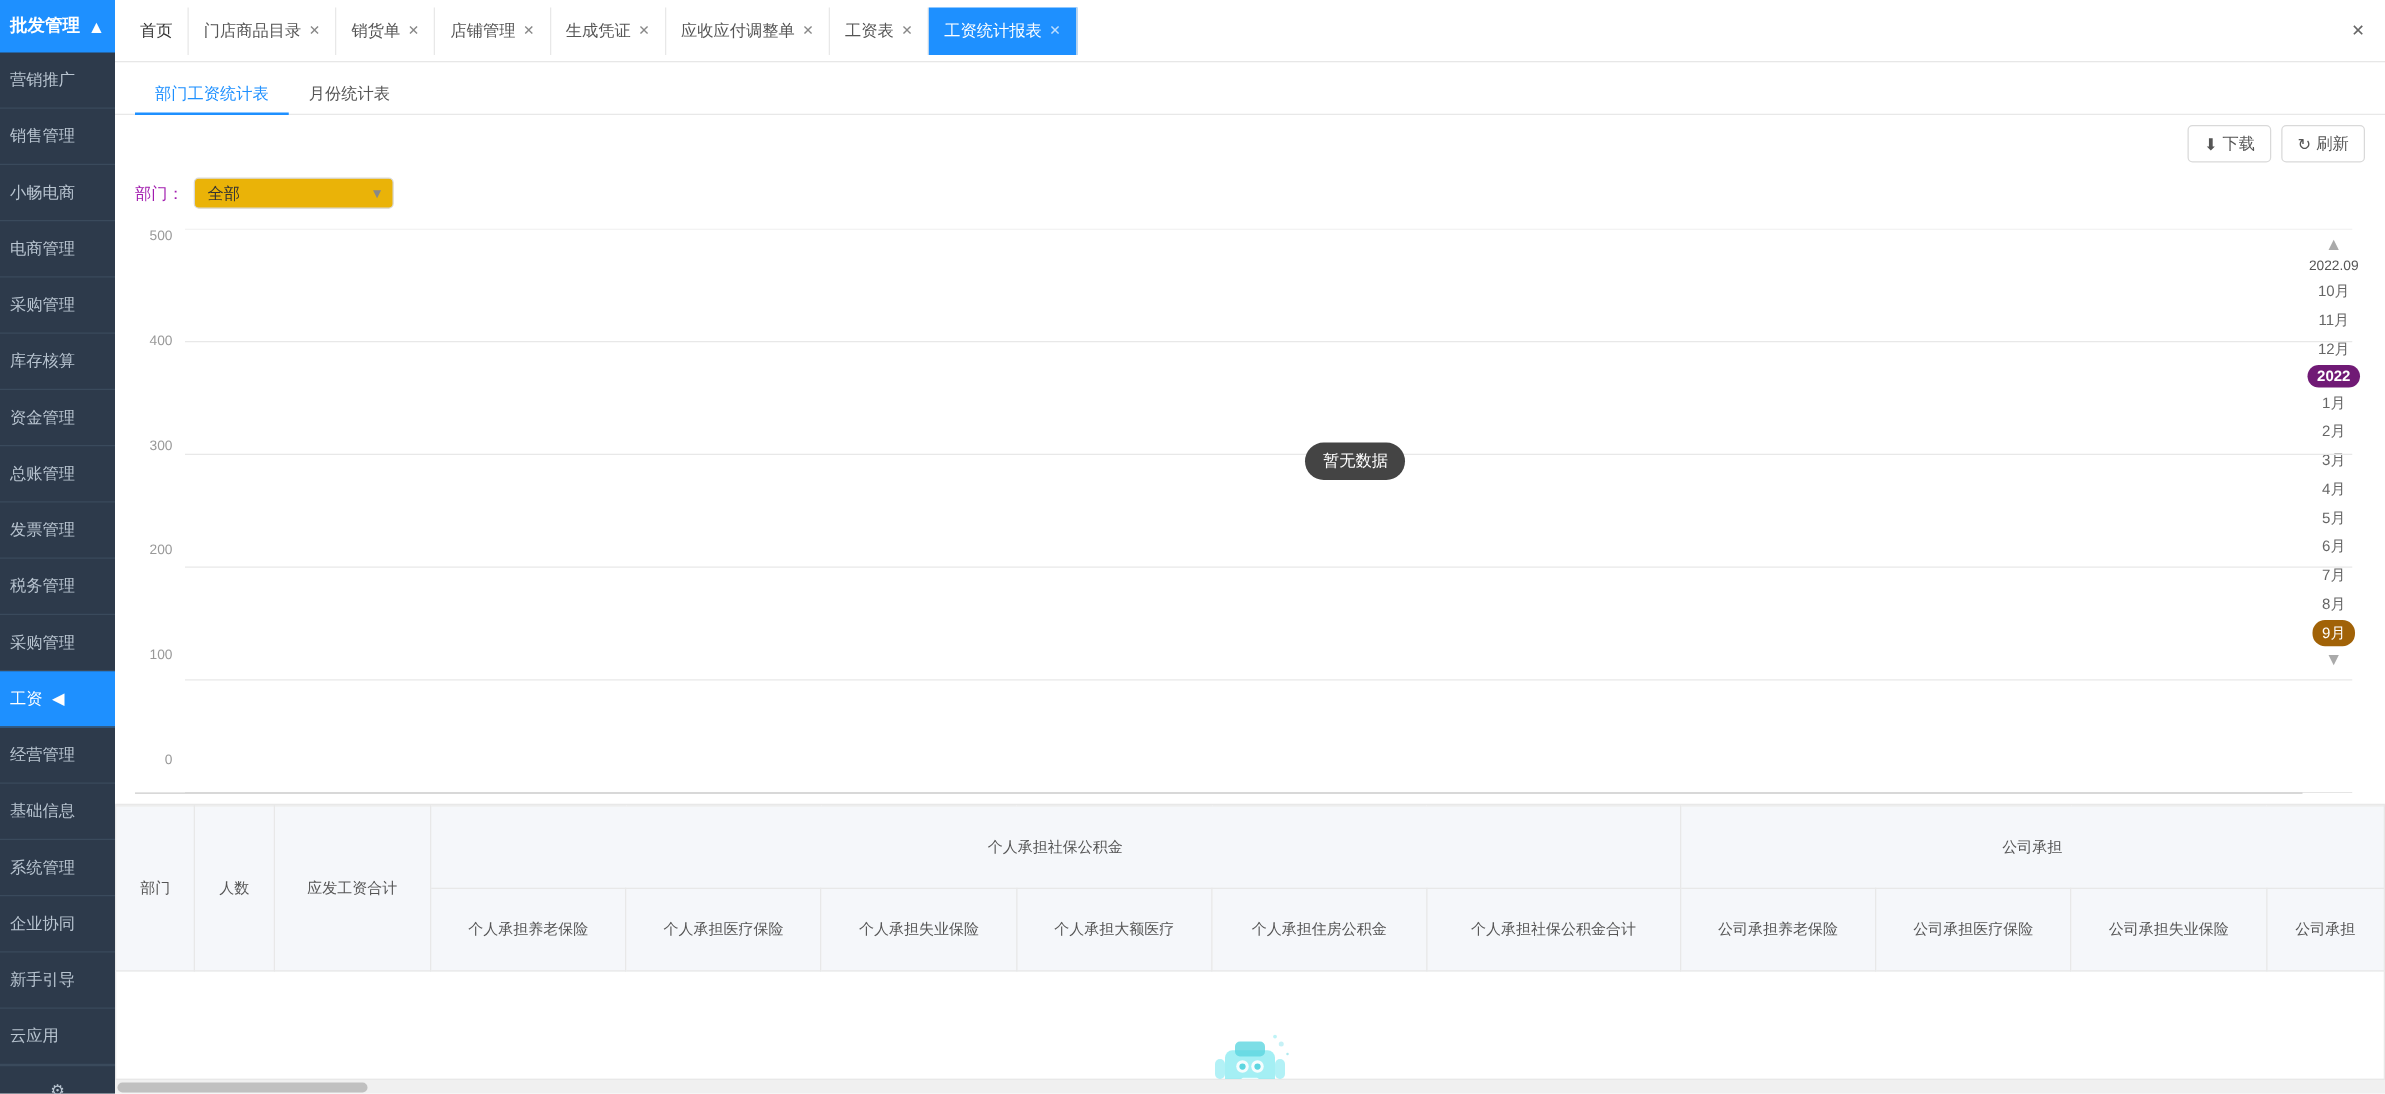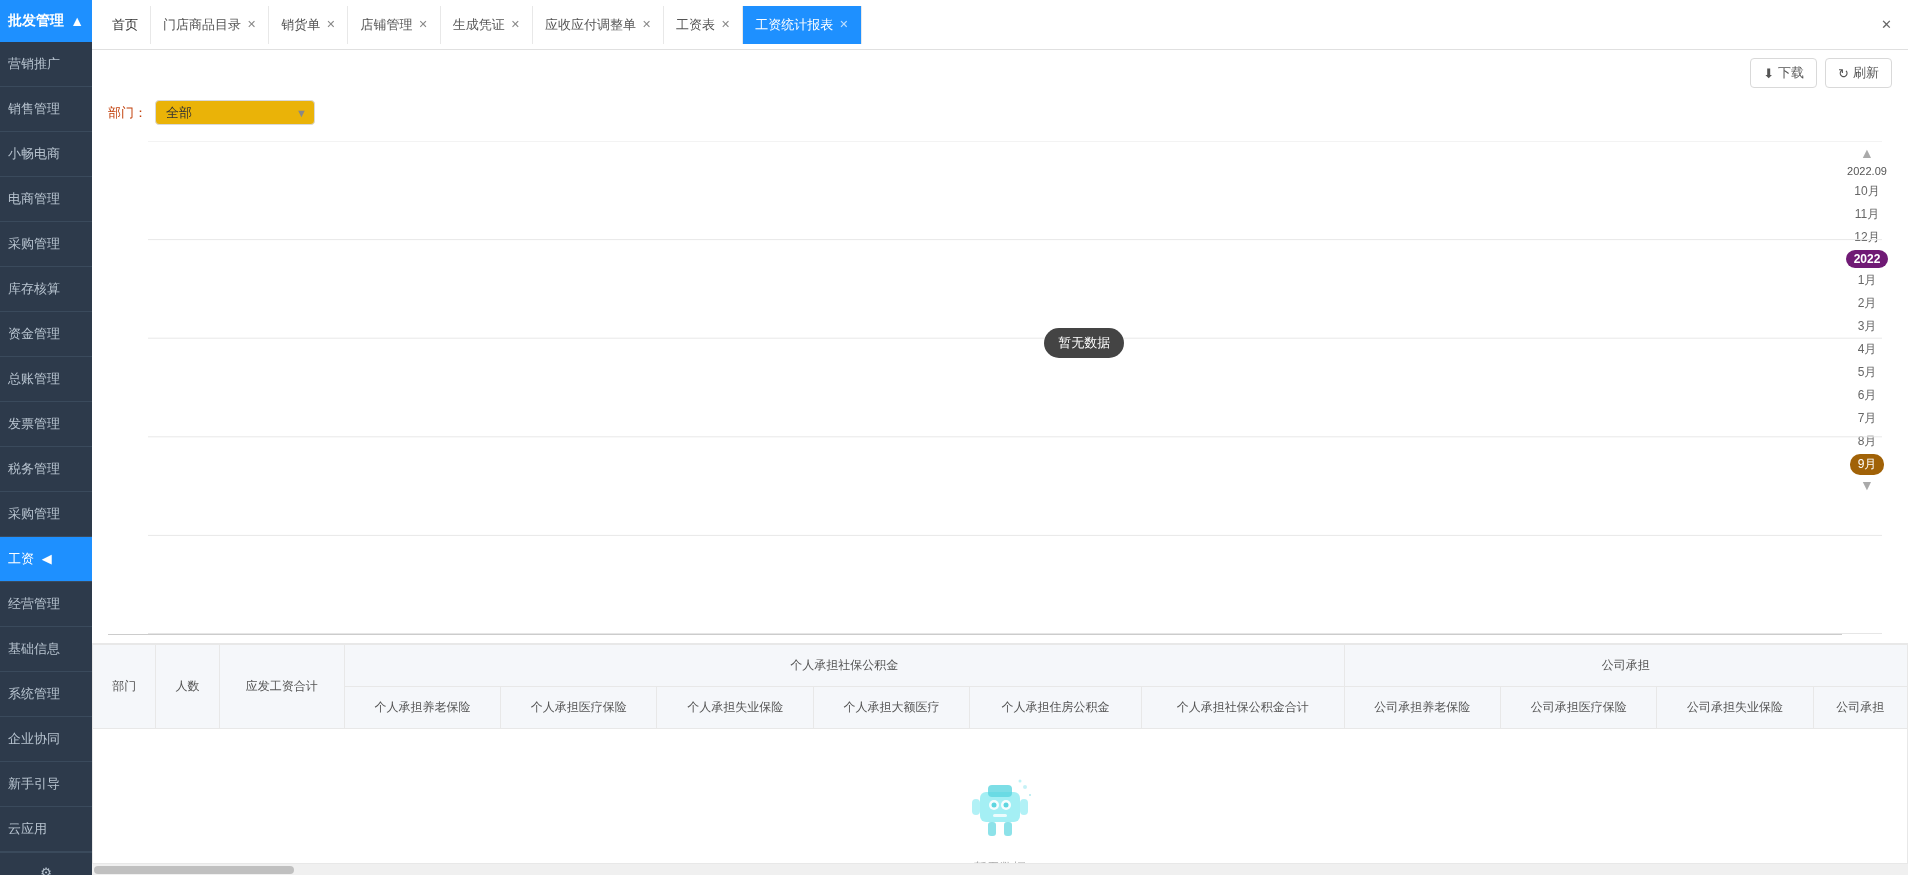--- a/index.html
+++ b/index.html
@@ -139,21 +139,21 @@
       margin-left: 8px;
     }
 
     
     .filter-row {
       display: flex;
       align-items: center;
       padding: 4px 16px 8px;
       flex-shrink: 0;
     }
-    .filter-label { font-size: 13px; color: #c2410c; margin-right: 8px; }
+    .filter-label { font-size: 13px; color: #a21caf; margin-right: 8px; }
     .filter-select {
       border: 1px solid #d9d9d9;
       border-radius: 4px;
       padding: 4px 28px 4px 10px;
       font-size: 13px;
       color: #333;
       background: #eab308;
       cursor: pointer;
       appearance: none;
       width: 160px;
@@ -242,21 +242,21 @@
     }
     .data-table {
       width: 100%;
       border-collapse: collapse;
       font-size: 12px;
       min-width: 900px;
     }
     .data-table th {
       background: #f5f7fa;
       border: 1px solid #e8e8e8;
-      padding: 12px 12px;
+      padding: 24px 12px;
       text-align: center;
       color: #555;
       white-space: nowrap;
       font-weight: normal;
     }
     .data-table td {
       border: 1px solid #e8e8e8;
       padding: 8px 12px;
       text-align: center;
       color: #333;
@@ -399,20 +399,28 @@
       <span>工资统计报表</span>
       <span class="close-icon">✕</span>
     </div>
     <div class="tab-close-btn">
       <span>✕</span>
     </div>
   </div>
 
   <div class="content">
 
+    <div class="sub-tabs">
+      <div class="sub-tab active">
+        <span>部门工资统计表</span>
+      </div>
+      <div class="sub-tab">
+        <span>月份统计表</span>
+      </div>
+    </div>
 
     <div class="toolbar">
       <button class="toolbar-btn">
         <span>⬇</span>
         <span>下载</span>
       </button>
       <button class="toolbar-btn">
         <span>↻</span>
         <span>刷新</span>
       </button>
@@ -428,20 +436,28 @@
           <option>财务部</option>
           <option>人事部</option>
         </select>
         <span class="select-arrow">▼</span>
       </div>
     </div>
 
     <div class="chart-area">
       <div class="chart-container">
 
+        <div style="position:absolute;left:0;top:0;bottom:20px;width:36px;display:flex;flex-direction:column;justify-content:space-between;align-items:flex-end;padding-right:6px;">
+          <span style="font-size:11px;color:#999;">500</span>
+          <span style="font-size:11px;color:#999;">400</span>
+          <span style="font-size:11px;color:#999;">300</span>
+          <span style="font-size:11px;color:#999;">200</span>
+          <span style="font-size:11px;color:#999;">100</span>
+          <span style="font-size:11px;color:#999;">0</span>
+        </div>
 
         <svg class="chart-svg" style="position:absolute;left:40px;right:0;top:0;bottom:20px;">
           <defs>
             <linearGradient id="areaGrad" x1="0" y1="0" x2="0" y2="1">
               <stop offset="0%" stop-color="#cccccc" stop-opacity="0.8"></stop>
               <stop offset="100%" stop-color="#e8e8e8" stop-opacity="0.3"></stop>
             </linearGradient>
           </defs>
 
           <line x1="0" y1="0%" x2="100%" y2="0%" stroke="#e8e8e8" stroke-width="1"></line>

